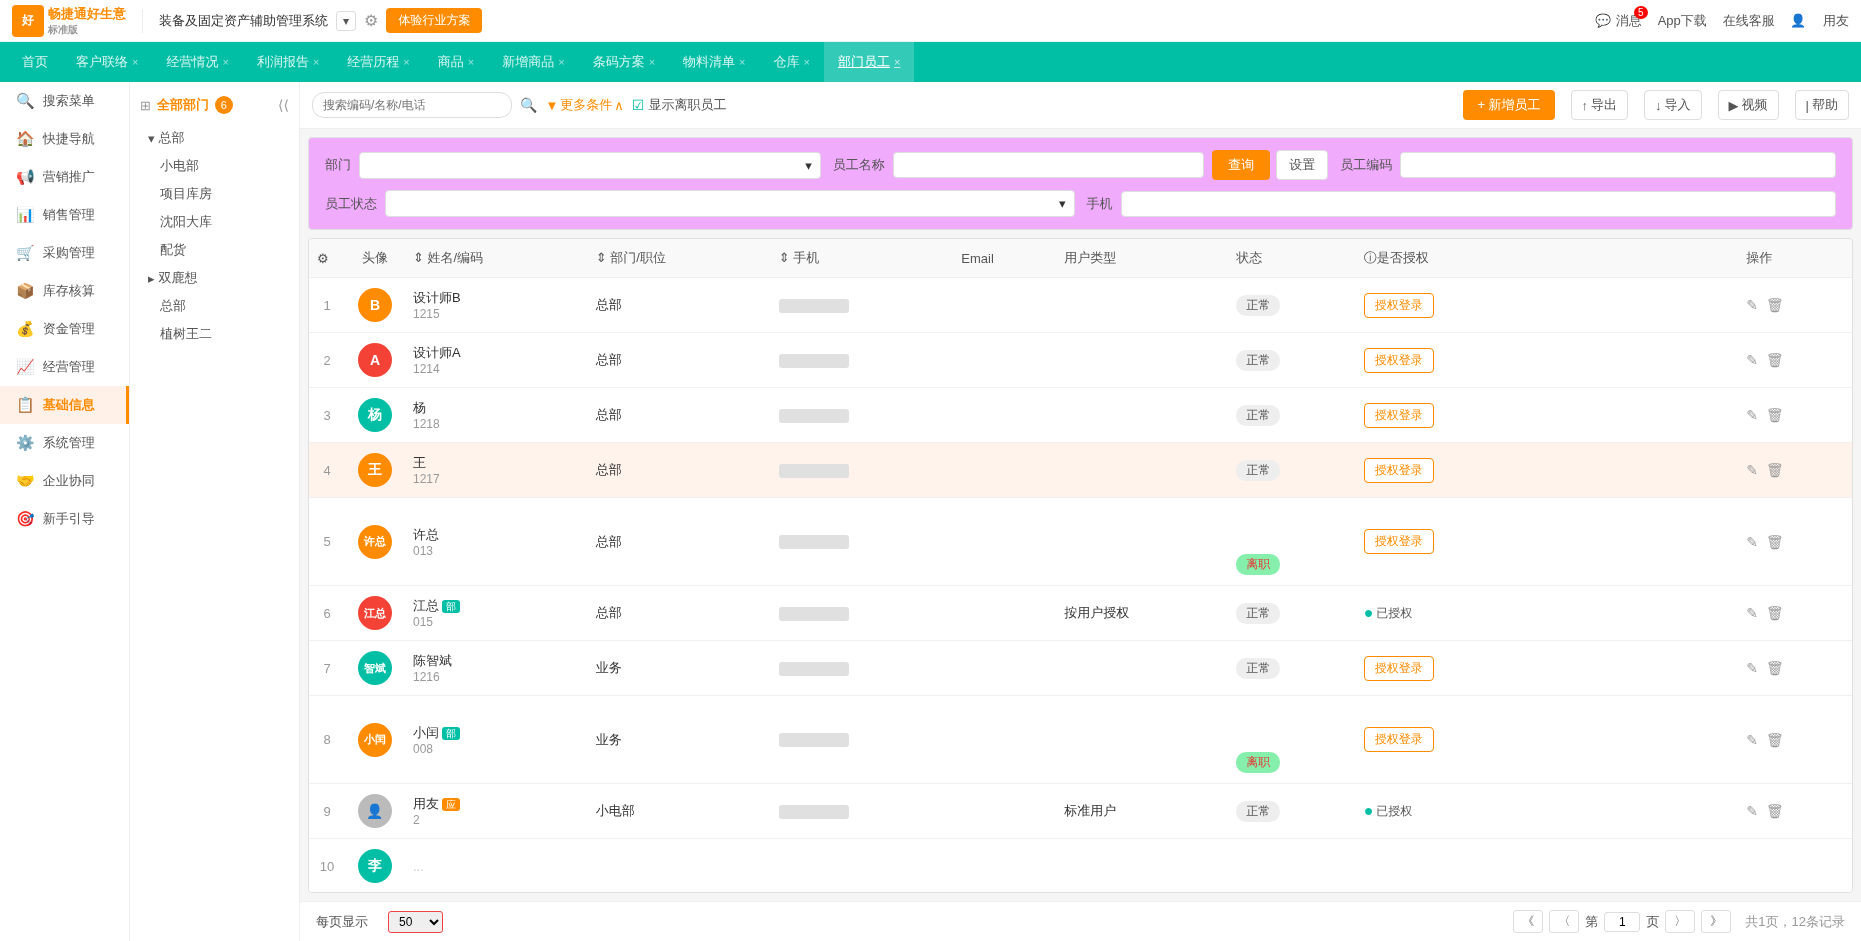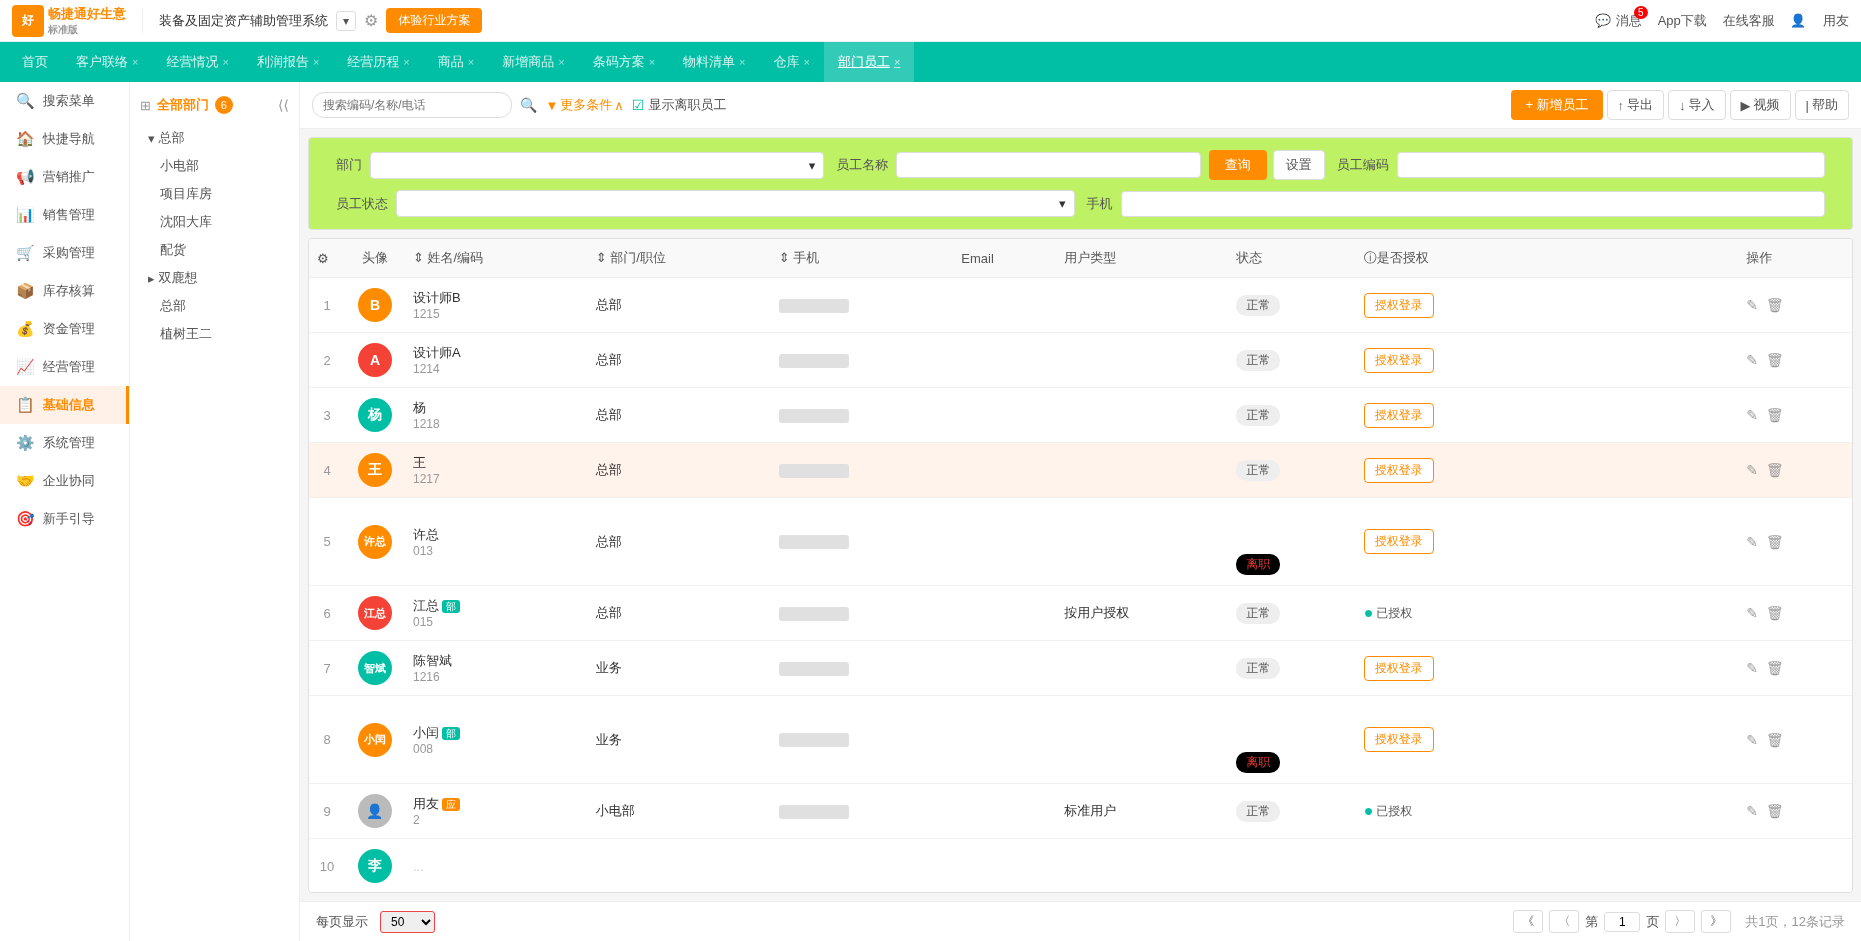--- a/index.html
+++ b/index.html
@@ -47,26 +47,26 @@
     
     .main-content { flex: 1; display: flex; flex-direction: column; overflow: hidden; background: #f5f5f5; }
 
     
     .toolbar { background: #fff; padding: 8px 12px; display: flex; align-items: center; gap: 8px; border-bottom: 1px solid #eee; flex-shrink: 0; }
     .search-input { border: 1px solid #ddd; border-radius: 12px; padding: 5px 10px; font-size: 12px; width: 200px; outline: none; }
     .search-btn { background: none; border: none; cursor: pointer; color: #999; font-size: 14px; }
     .more-filter { color: #ff8c00; cursor: pointer; font-size: 12px; display: flex; align-items: center; gap: 2px; }
     .show-resigned { display: flex; align-items: center; gap: 4px; color: #555; font-size: 12px; cursor: pointer; }
     .checkbox-icon { color: #00bfa5; font-size: 14px; }
-    .toolbar-right { margin-left: auto; display: flex; align-items: center; gap: 4px; }
+    .toolbar-right { margin-left: auto; display: flex; align-items: center; gap: 16px; }
     .btn-add { background: #ff8c00; color: #fff; border: none; border-radius: 4px; padding: 6px 14px; cursor: pointer; font-size: 13px; }
     .btn-outline { background: none; border: 1px solid #ddd; border-radius: 4px; padding: 5px 10px; cursor: pointer; font-size: 12px; color: #555; display: flex; align-items: center; gap: 3px; }
 
     
-    .filter-row { background: #bef264; border: 1px solid #e0e0e0; margin: 8px; border-radius: 4px; padding: 12px 27px; flex-shrink: 0; }
+    .filter-row { background: #f0abfc; border: 1px solid #e0e0e0; margin: 8px; border-radius: 4px; padding: 12px 16px; flex-shrink: 0; }
     .filter-grid { display: grid; grid-template-columns: 1fr 1fr 1fr; gap: 12px; align-items: center; }
     .filter-row2 { display: grid; grid-template-columns: 1fr 1fr; gap: 12px; align-items: center; margin-top: 10px; }
     .filter-label { color: #555; font-size: 13px; display: flex; align-items: center; gap: 6px; }
     .filter-select { flex: 1; border: 1px solid #ddd; border-radius: 4px; padding: 5px 8px; font-size: 12px; color: #333; display: flex; align-items: center; justify-content: space-between; cursor: pointer; background: #fff; }
     .filter-input { flex: 1; border: 1px solid #ddd; border-radius: 4px; padding: 5px 8px; font-size: 12px; color: #333; outline: none; }
     .filter-actions { display: flex; gap: 6px; justify-content: flex-end; }
     .btn-search { background: #ff8c00; color: #fff; border: none; border-radius: 4px; padding: 5px 16px; cursor: pointer; font-size: 13px; }
     .btn-reset { background: #fff; color: #555; border: 1px solid #ddd; border-radius: 4px; padding: 5px 12px; cursor: pointer; font-size: 13px; }
 
     
@@ -77,32 +77,32 @@
     tbody tr { border-bottom: 1px solid #f0f0f0; }
     tbody tr.highlighted { background: #fff3ec; }
     tbody td { padding: 10px 8px; color: #333; font-size: 13px; vertical-align: middle; }
     tbody td.center { text-align: center; }
     .row-num { color: #999; text-align: center; }
     .avatar { width: 34px; height: 34px; border-radius: 50%; display: flex; align-items: center; justify-content: center; color: #fff; font-size: 14px; font-weight: bold; margin: 0 auto; }
     .name-code { display: flex; flex-direction: column; }
     .name-code .name { color: #333; font-size: 13px; }
     .name-code .code { color: #999; font-size: 12px; }
     .status-normal { background: #eee; color: #555; border-radius: 10px; padding: 2px 10px; font-size: 12px; display: inline-block; }
-    .status-resigned { background: #000000; color: #e53935; border-radius: 10px; padding: 2px 10px; font-size: 12px; display: inline-block; margin-top: 46px; }
+    .status-resigned { background: #86efac; color: #e53935; border-radius: 10px; padding: 2px 10px; font-size: 12px; display: inline-block; margin-top: 46px; }
     .btn-auth { background: #fff; border: 1px solid #ff8c00; color: #ff8c00; border-radius: 4px; padding: 3px 10px; cursor: pointer; font-size: 12px; white-space: nowrap; }
     .auth-done { color: #555; font-size: 12px; display: flex; align-items: center; gap: 3px; }
     .auth-dot { color: #00bfa5; font-size: 16px; }
     .op-icons { display: flex; align-items: center; gap: 8px; }
     .op-icon { color: #999; cursor: pointer; font-size: 14px; }
     .tag-badge { background: #00bfa5; color: #fff; border-radius: 3px; font-size: 10px; padding: 1px 4px; margin-left: 3px; }
     .tag-badge-orange { background: #ff8c00; color: #fff; border-radius: 3px; font-size: 10px; padding: 1px 4px; margin-left: 3px; }
     .blurred { background: #e0e0e0; border-radius: 3px; color: transparent; user-select: none; min-width: 70px; display: inline-block; height: 14px; vertical-align: middle; }
 
     
-    .table-footer { background: #fff; border-top: 1px solid #eee; padding: 8px 16px; display: flex; align-items: center; gap: 12px; font-size: 13px; color: #555; flex-shrink: 0; }
+    .table-footer { background: #fff; border-top: 1px solid #eee; padding: 8px 16px; display: flex; align-items: center; gap: 20px; font-size: 13px; color: #555; flex-shrink: 0; }
     .page-size-label { color: #555; }
     .page-size-select { border: 1px solid #ef4444; border-radius: 3px; padding: 2px 6px; font-size: 12px; }
     .page-nav { display: flex; align-items: center; gap: 6px; margin-left: auto; }
     .page-btn { border: 1px solid #ddd; border-radius: 3px; padding: 2px 8px; cursor: pointer; background: #fff; color: #555; font-size: 12px; }
     .page-input { border: 1px solid #ddd; border-radius: 3px; padding: 2px 6px; width: 36px; text-align: center; font-size: 12px; }
     .total-info { color: #999; margin-left: 8px; font-size: 13px; }
   </style>
 </head>
 <body>
 

